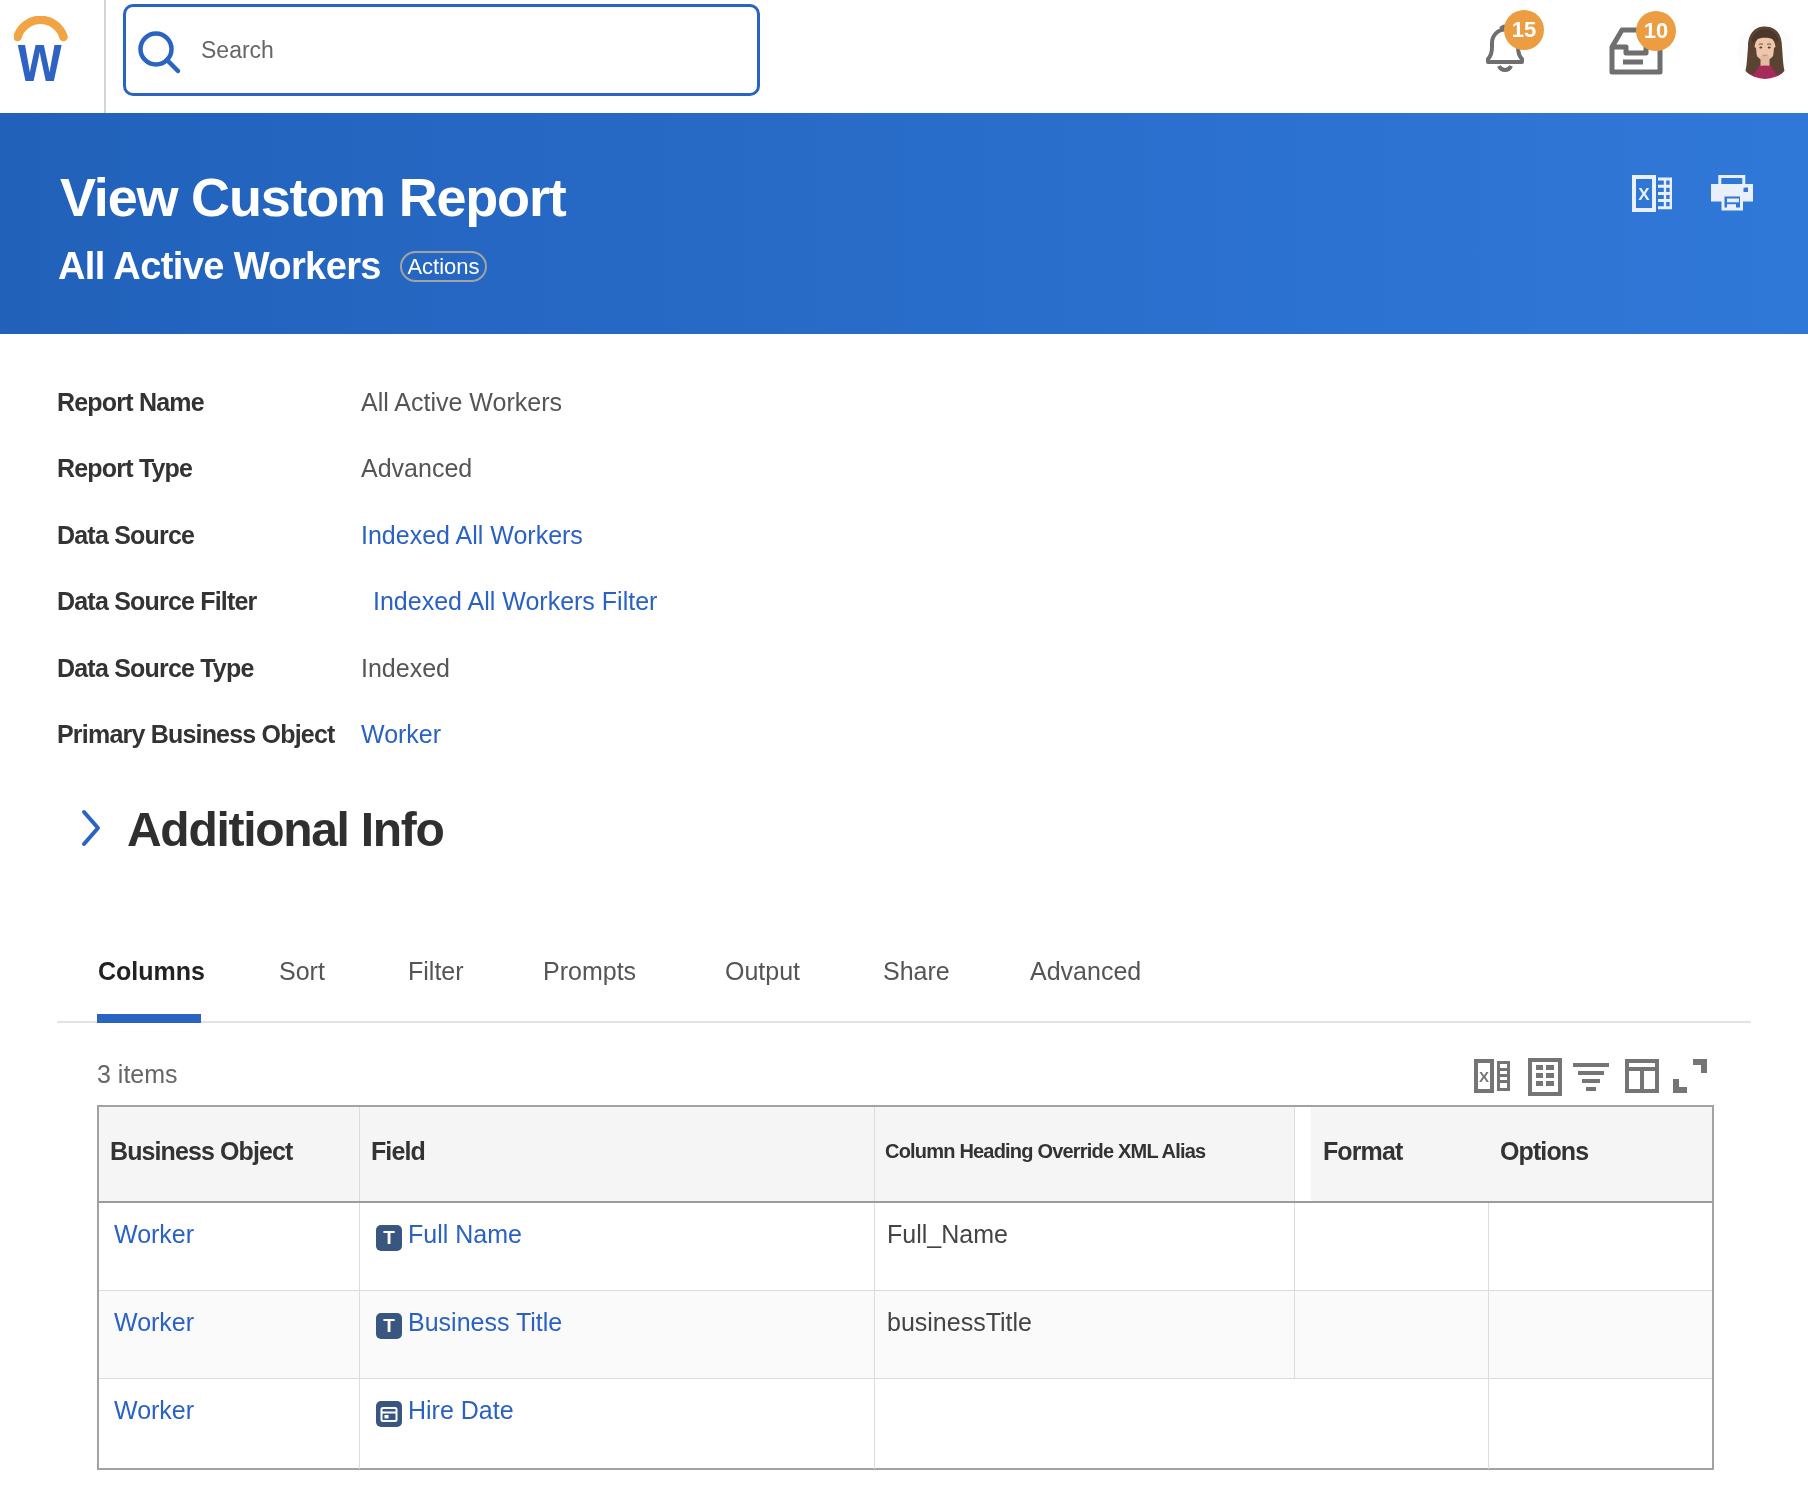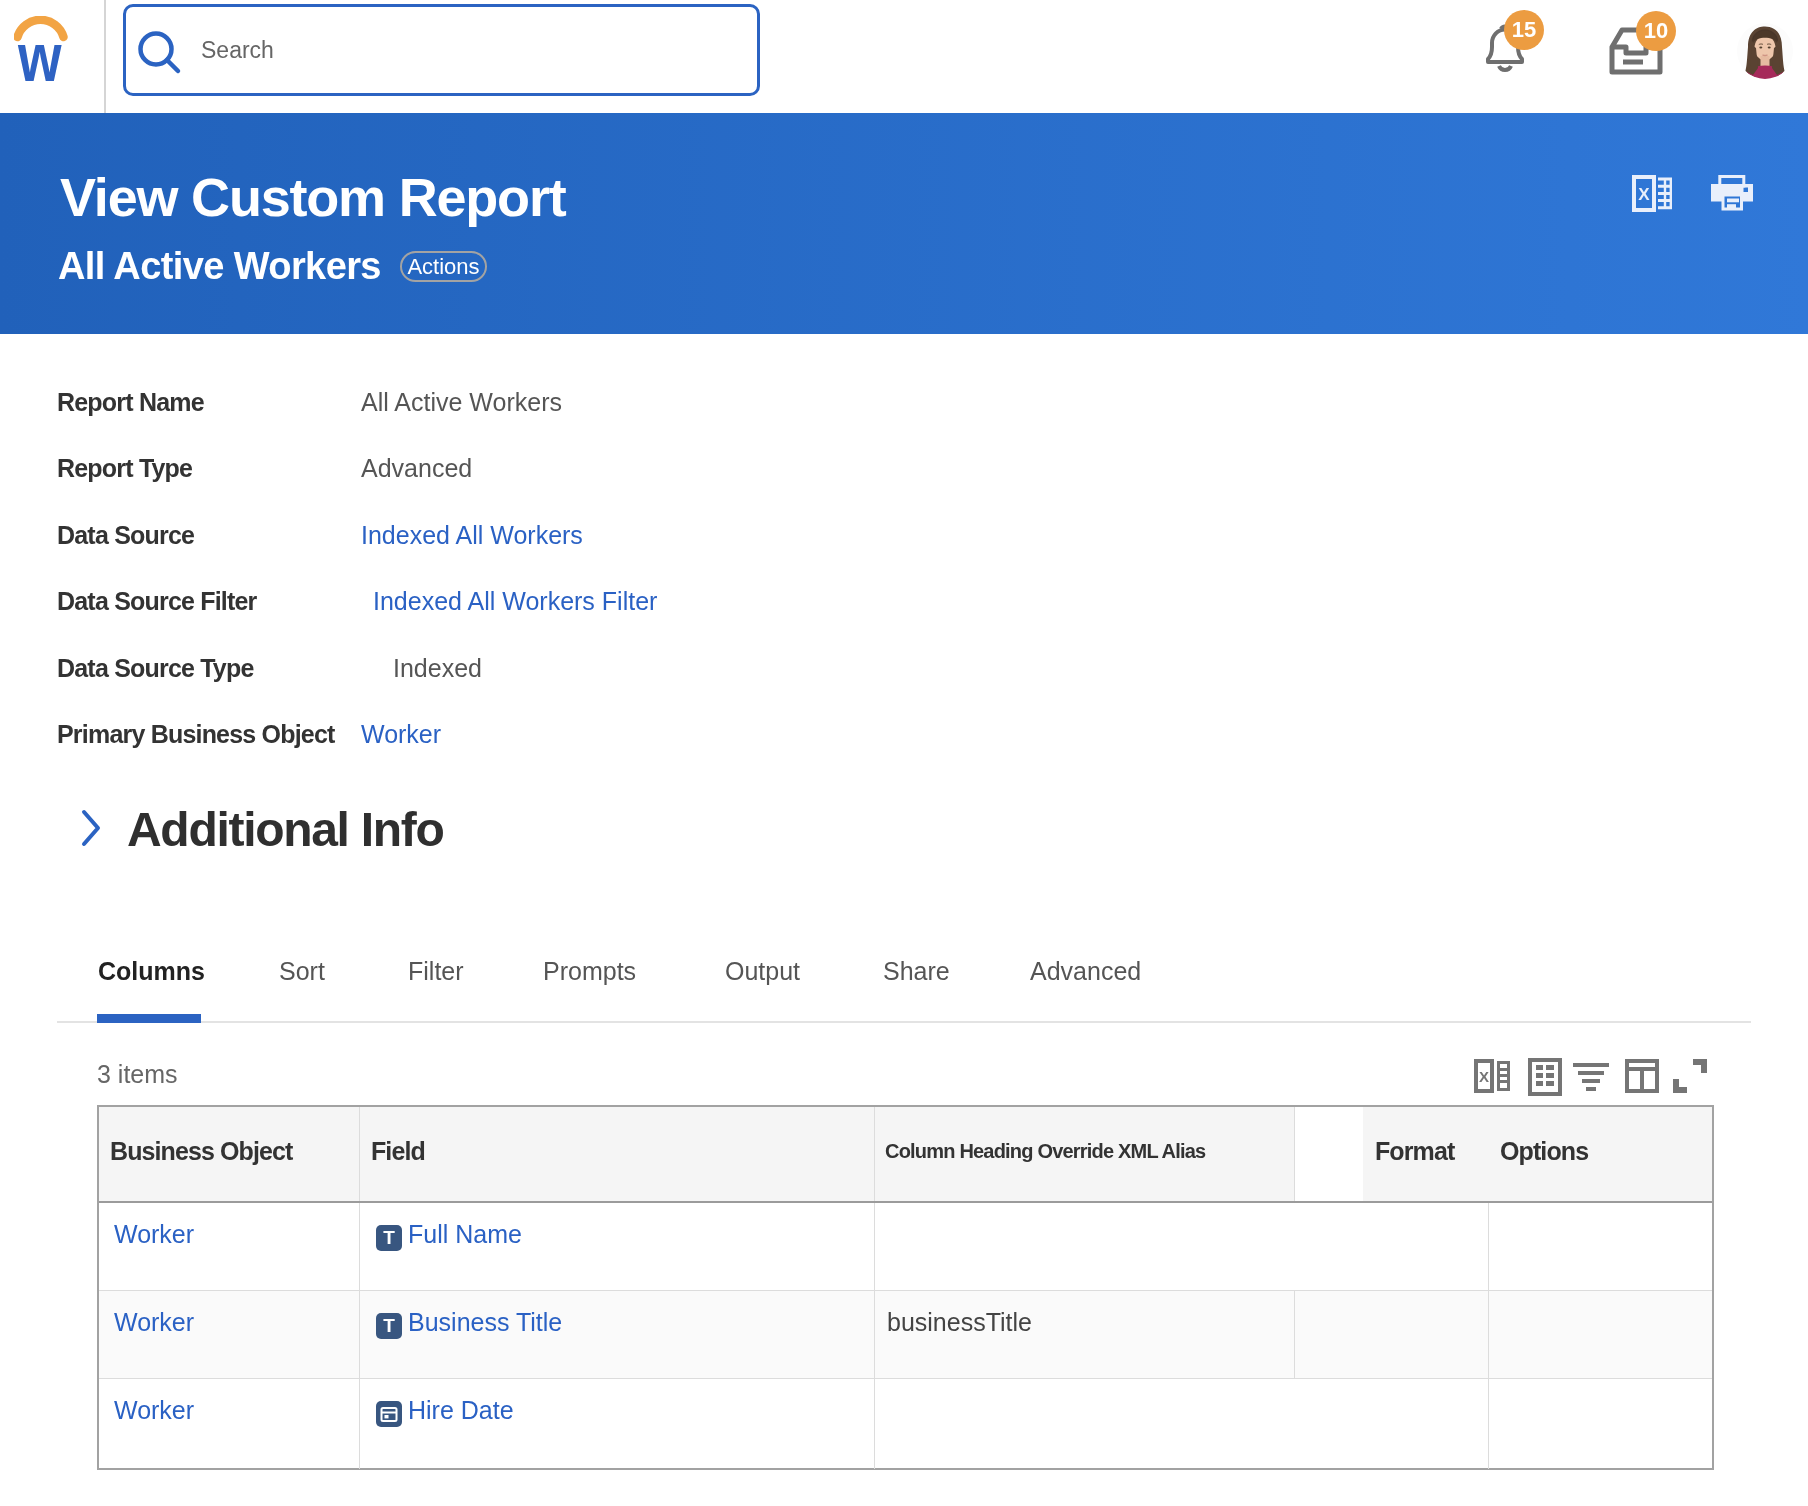--- a/index.html
+++ b/index.html
@@ -132,21 +132,21 @@
   </svg>
 
   <svg class="abs" style="left:80px; top:808px;" width="22" height="40" viewBox="0 0 22 40">
     <path d="M 4 4 L 18 20 L 4 36" fill="none" stroke="#2b63c2" stroke-width="4" stroke-linecap="round" stroke-linejoin="round"></path>
   </svg>
 
   <div class="frow" style="top:387px;"><span class="flabel">Report Name</span><span class="fval" style="left:304px;">All Active Workers</span></div>
   <div class="frow" style="top:453px;"><span class="flabel">Report Type</span><span class="fval" style="left:304px;">Advanced</span></div>
   <div class="frow" style="top:520px;"><span class="flabel">Data Source</span><span class="fval" style="left:304px;"><a class="lnk">Indexed All Workers</a></span></div>
   <div class="frow" style="top:586px;text-align:center;"><span class="flabel">Data Source Filter</span><span class="fval" style="left:304px;margin-left:12px;"><a class="lnk">Indexed All Workers Filter</a></span></div>
-  <div class="frow" style="top:653px;"><span class="flabel">Data Source Type</span><span class="fval" style="left:304px;margin-left:32px;">Indexed</span></div>
+  <div class="frow" style="top:653px;"><span class="flabel">Data Source Type</span><span class="fval" style="left:304px;">Indexed</span></div>
   <div class="frow" style="top:719px;"><span class="flabel">Primary Business Object</span><span class="fval" style="left:304px;"><a class="lnk">Worker</a></span></div>
 
   <div id="addinfo">Additional Info</div>
 
   <div class="tab active" style="left:98px;">Columns</div>
   <div class="tab" style="left:279px;">Sort</div>
   <div class="tab" style="left:408px;">Filter</div>
   <div class="tab" style="left:543px;">Prompts</div>
   <div class="tab" style="left:725px;">Output</div>
   <div class="tab" style="left:883px;">Share</div>
@@ -199,35 +199,38 @@
   <div id="tbl">
     <div class="th" style="left:0; width:261px;">
         <span class="txt">Business Object</span>
       </div>
     <div class="th" style="left:261px; width:515px;">
         <span class="txt">Field</span>
       </div>
     <div class="th" style="left:776px; width:420px;">
         <span class="txt" style="left:10px; font-size:20px; letter-spacing:-0.8px;">Column Heading Override XML Alias</span>
       </div>
-    <div class="th" style="left:1264px; width:194px;">
+    <div class="th" style="left:1212px; width:194px;">
         <span class="txt" style="left:12px;">Format</span>
       </div>
     <div class="th" style="left:1390px; width:223px; border-right:none;">
         <span class="txt" style="left:11px;">Options</span>
       </div>
     <div id="hdrline"></div>
 
     <div class="row" style="top:96px; height:87px;">
       <div class="cell" style="left:0; width:261px;">
           <span class="ctxt"><a class="lnk">Worker</a></span>
         </div>
       <div class="cell" style="left:261px; width:515px;">
           <span class="ficon ticon">T</span>
           <span class="ctxt2"><a class="lnk">Full Name</a></span>
+        </div>
+      <div class="cell" style="left:776px; width:420px;">
+          <span class="ctxt3">Full_Name</span>
         </div>
       <div class="cell" style="left:1196px; width:194px;"></div>
       <div class="cell" style="left:1390px; width:223px; border-right:none;"></div>
     </div>
     <div class="rowline" style="top:183px;"></div>
     <div class="row" style="top:184px; background:#fafafa; height:87px;">
       <div class="cell" style="left:0; width:261px;">
           <span class="ctxt"><a class="lnk">Worker</a></span>
         </div>
       <div class="cell" style="left:261px; width:515px;">

